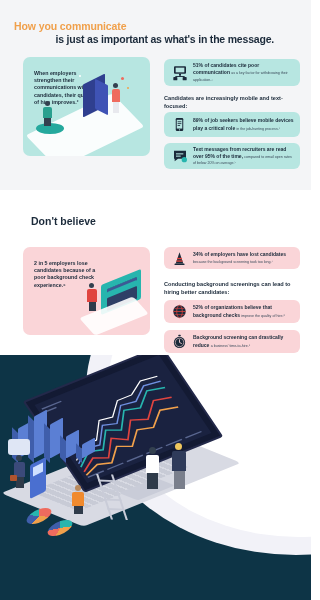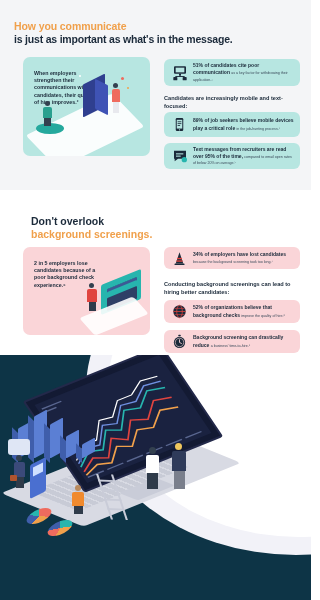--- a/index.html
+++ b/index.html
@@ -19,20 +19,21 @@
     background:#f4f5f7;
   }
   .heading { position:absolute; left:14px; top:20px; width:260px; }
   .heading .line1 {
     font-size:10.5px; font-weight:bold; color:#f0a04b; letter-spacing:-.1px;
     line-height:13px;
   }
   .heading .line2 {
     font-size:10.5px; font-weight:bold; color:#1b2a3a; letter-spacing:-.2px;
     line-height:13px;
+    text-align:right;
   }
 
   
   .card-illo-teal {
     position:absolute; left:23px; top:57px; width:127px; height:99px;
     background:#b7e6e1; border-radius:7px; overflow:hidden;
   }
   .card-illo-teal .quote {
     position:absolute; left:11px; top:13px; width:62px;
     font-size:5.3px; font-weight:bold; line-height:7.2px; color:#1b2a3a;
@@ -314,22 +315,21 @@
       <div class="txt">
         <b>Text messages from recruiters are read over 95% of the time,</b>
         <span>compared to email open rates of below 20% on average.⁵</span>
       </div>
     </div>
   </div>
 
   <div class="sec-bg"></div>
 
   <div class="heading2">
-    <div class="l1">Don't overlook</div>
-    <div class="l2">background screenings.</div>
+    <div class="l1">Don't believe</div>
   </div>
 
   <div class="card-illo-pink">
     <div class="quote">2 in 5 employers lose candidates because of a poor background check experience.⁶</div>
     <div class="pk-screen"></div>
     <div class="pk-screen2"></div>
     <div class="pk-plat"></div>
     <div class="pk-person">
       <div class="head"></div>
         <div class="body"></div>

